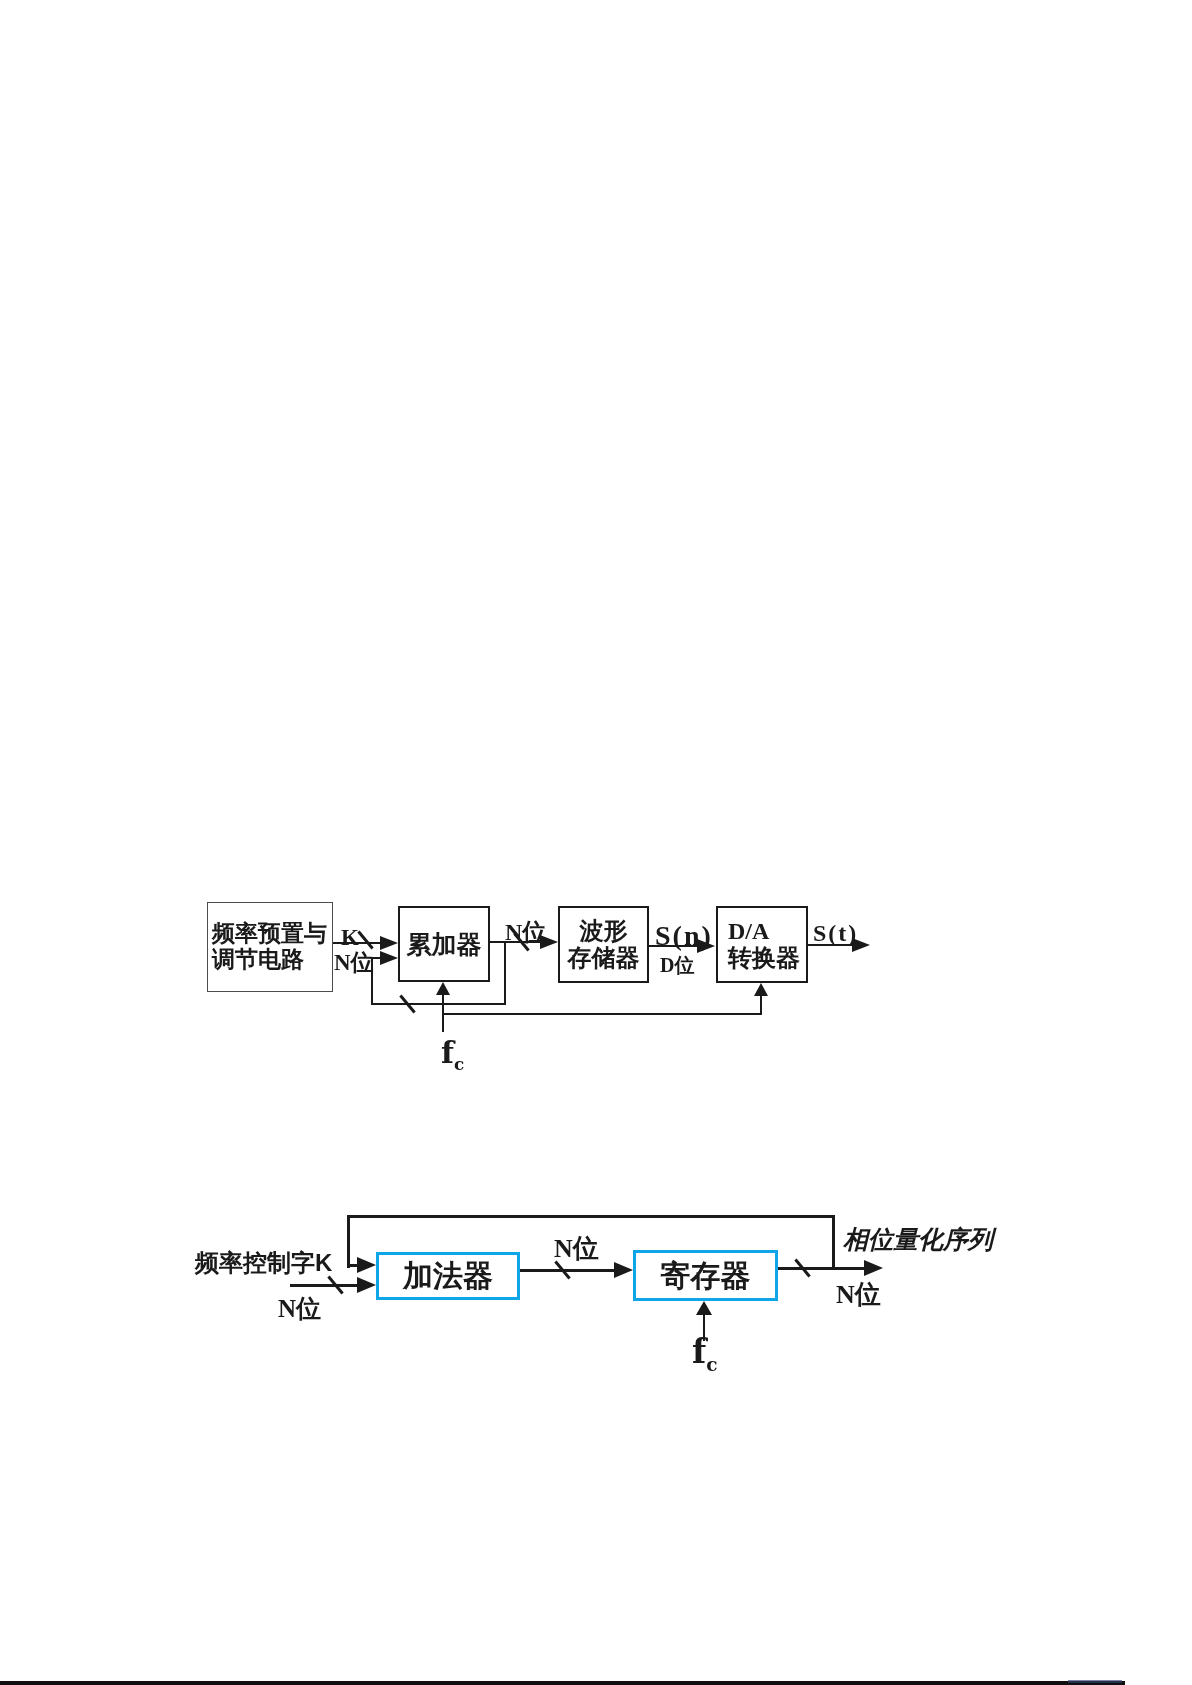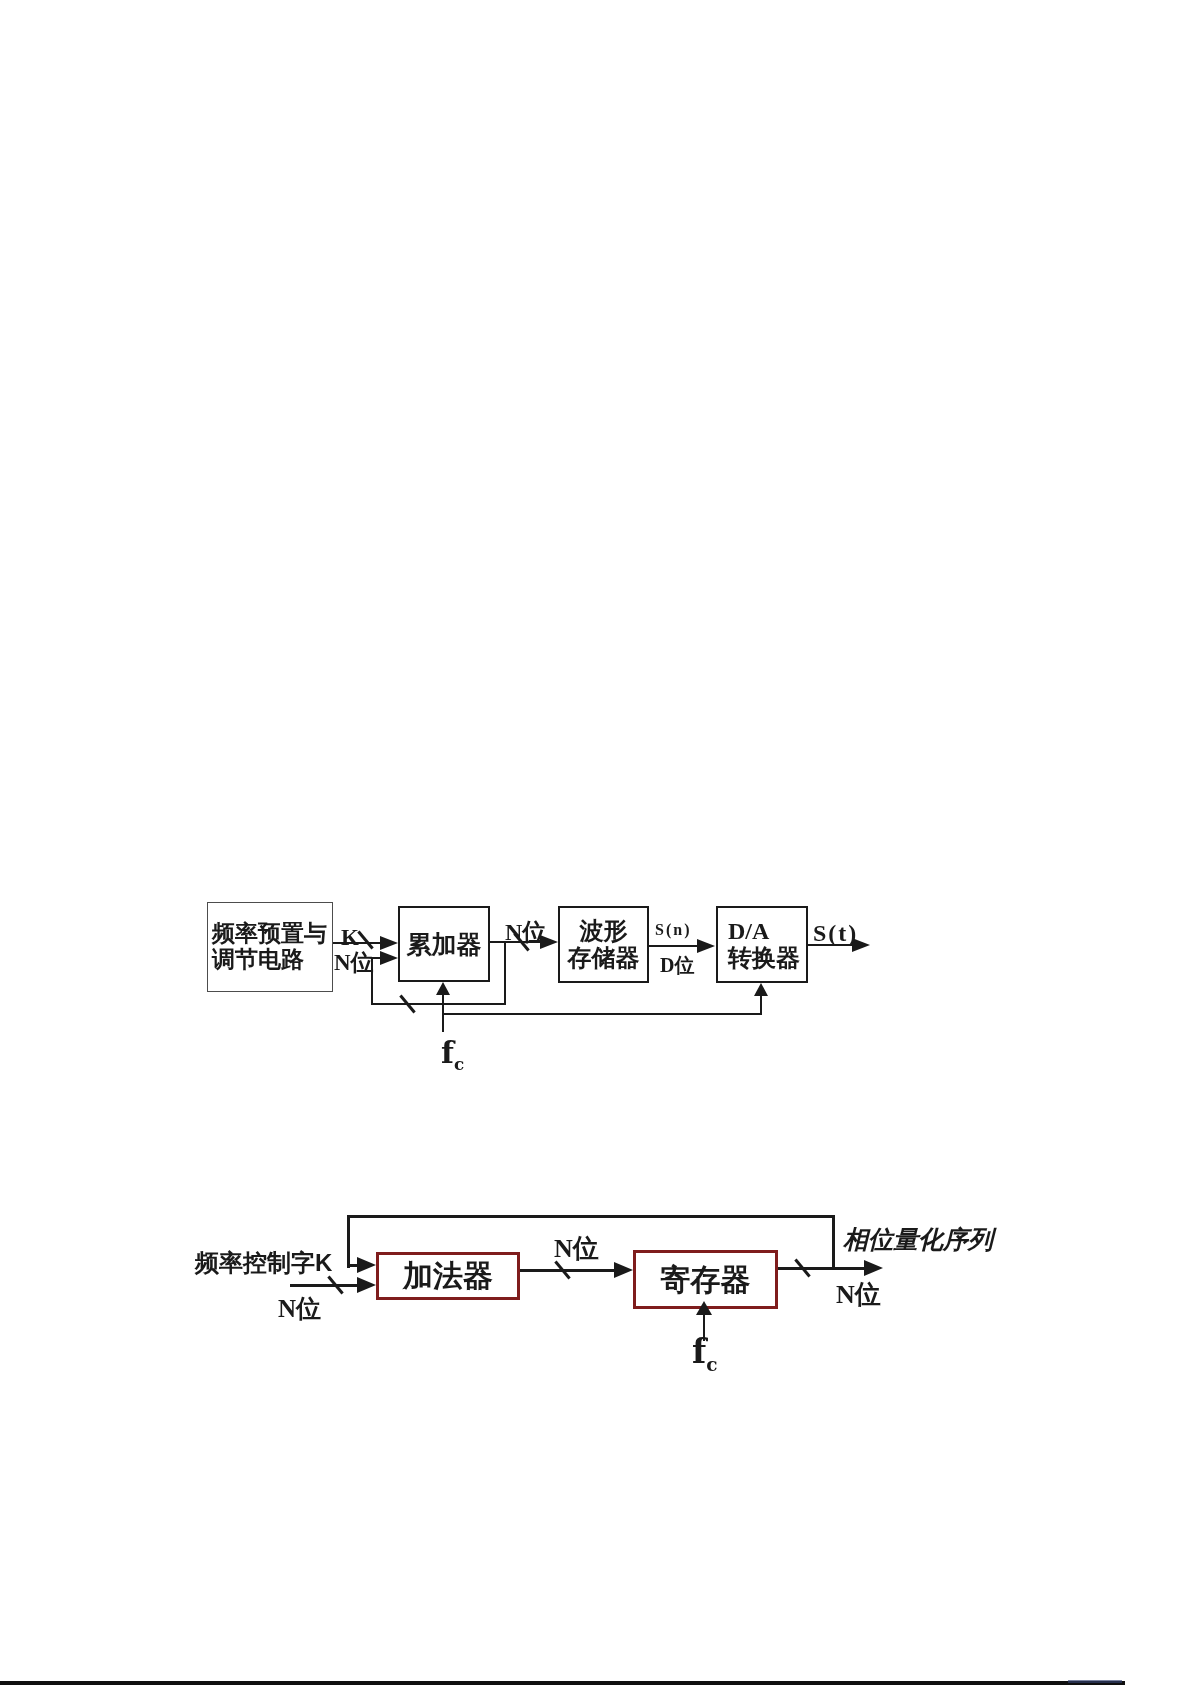--- a/index.html
+++ b/index.html
@@ -8,21 +8,21 @@
     position:relative; width:1192px; height:1685px; background:#ffffff;
     font-family:"Liberation Sans", sans-serif; color:var(--ink); overflow:hidden;
   }
   
   .box{
     position:absolute; box-sizing:border-box; background:#fff;
     display:flex; flex-direction:column; justify-content:center; align-items:center;
     border:2px solid var(--ink); font-weight:bold; line-height:1.12; text-align:center;
   }
   .box.thin{ border:1px solid #4d4d4d; }
-  .box.heavy{ border:3px solid #7f1d1d; }
+  .box.heavy{ border:3px solid #0ea5e9; }
   
   .wire-h{ position:absolute; height:2px; background:var(--ink); }
   .wire-v{ position:absolute; width:2px;  background:var(--ink); }
   .w3.wire-h{ height:3px; } .w3.wire-v{ width:3px; }
   
   .arr-r{ position:absolute; width:0; height:0;
           border-top:7px solid transparent; border-bottom:7px solid transparent;
           border-left:18px solid var(--ink); }
   .arr-r.big{ border-top-width:8px; border-bottom-width:8px; border-left-width:19px; }
   .arr-u{ position:absolute; width:0; height:0;
@@ -74,21 +74,21 @@
   <div class="wire-h" style="left:371px; top:957px; width:11px;"></div>
   <div class="arr-r" style="left:380px; top:951px;"></div>
 
   <div class="wire-h" style="left:490px; top:941px; width:52px;"></div>
   <div class="arr-r" style="left:540px; top:935px;"></div>
   <div class="tick" style="left:520px; top:931px;"></div>
   <div class="lbl serif" style="left:505px; top:920px; font-size:24px;">N位</div>
 
   <div class="wire-h" style="left:649px; top:945px; width:50px;"></div>
   <div class="arr-r" style="left:697px; top:939px;"></div>
-  <div class="lbl serif" style="left:655px; top:922px; font-size:16px; letter-spacing:2px;">S(n)</div>
+  <div class="lbl serif" style="left:655px; top:922px; font-size:28px; letter-spacing:2px;">S(n)</div>
   <div class="lbl serif" style="left:660px; top:955px; font-size:20px;">D位</div>
 
   <div class="wire-h" style="left:808px; top:944px; width:44px;"></div>
   <div class="arr-r" style="left:852px; top:938px;"></div>
   <div class="lbl serif" style="left:813px; top:921px; font-size:24px; letter-spacing:2px;">S(t)</div>
 
   <div class="wire-v" style="left:504px; top:942px; height:63px;"></div>
   <div class="wire-h" style="left:371px; top:1003px; width:135px;"></div>
   <div class="wire-v" style="left:371px; top:957px; height:48px;"></div>
   <div class="tick" style="left:406px; top:993px;"></div>
@@ -117,21 +117,21 @@
 
   <div class="box heavy" style="left:376px; top:1252px; width:144px; height:48px; font-size:30px;">
     <div>加法器</div>
   </div>
 
   <div class="wire-h w3" style="left:520px; top:1269px; width:97px;"></div>
   <div class="arr-r big" style="left:614px; top:1262px;"></div>
   <div class="tick" style="left:561px; top:1259px;"></div>
   <div class="lbl serif" style="left:554px; top:1236px; font-size:26px;">N位</div>
 
-  <div class="box heavy" style="left:633px; top:1250px; width:145px; height:59px; font-size:30px;">
+  <div class="box heavy" style="left:633px; top:1250px; width:145px; height:51px; font-size:30px;">
     <div>寄存器</div>
   </div>
 
   <div class="wire-h w3" style="left:778px; top:1267px; width:88px;"></div>
   <div class="arr-r big" style="left:864px; top:1260px;"></div>
   <div class="tick" style="left:801px; top:1257px;"></div>
   <div class="lbl" style="left:843px; top:1227px; font-size:25px;font-style:italic;">相位量化序列</div>
   <div class="lbl serif" style="left:836px; top:1282px; font-size:26px;">N位</div>
 
   <div class="arr-u big" style="left:696px; top:1301px;"></div>

